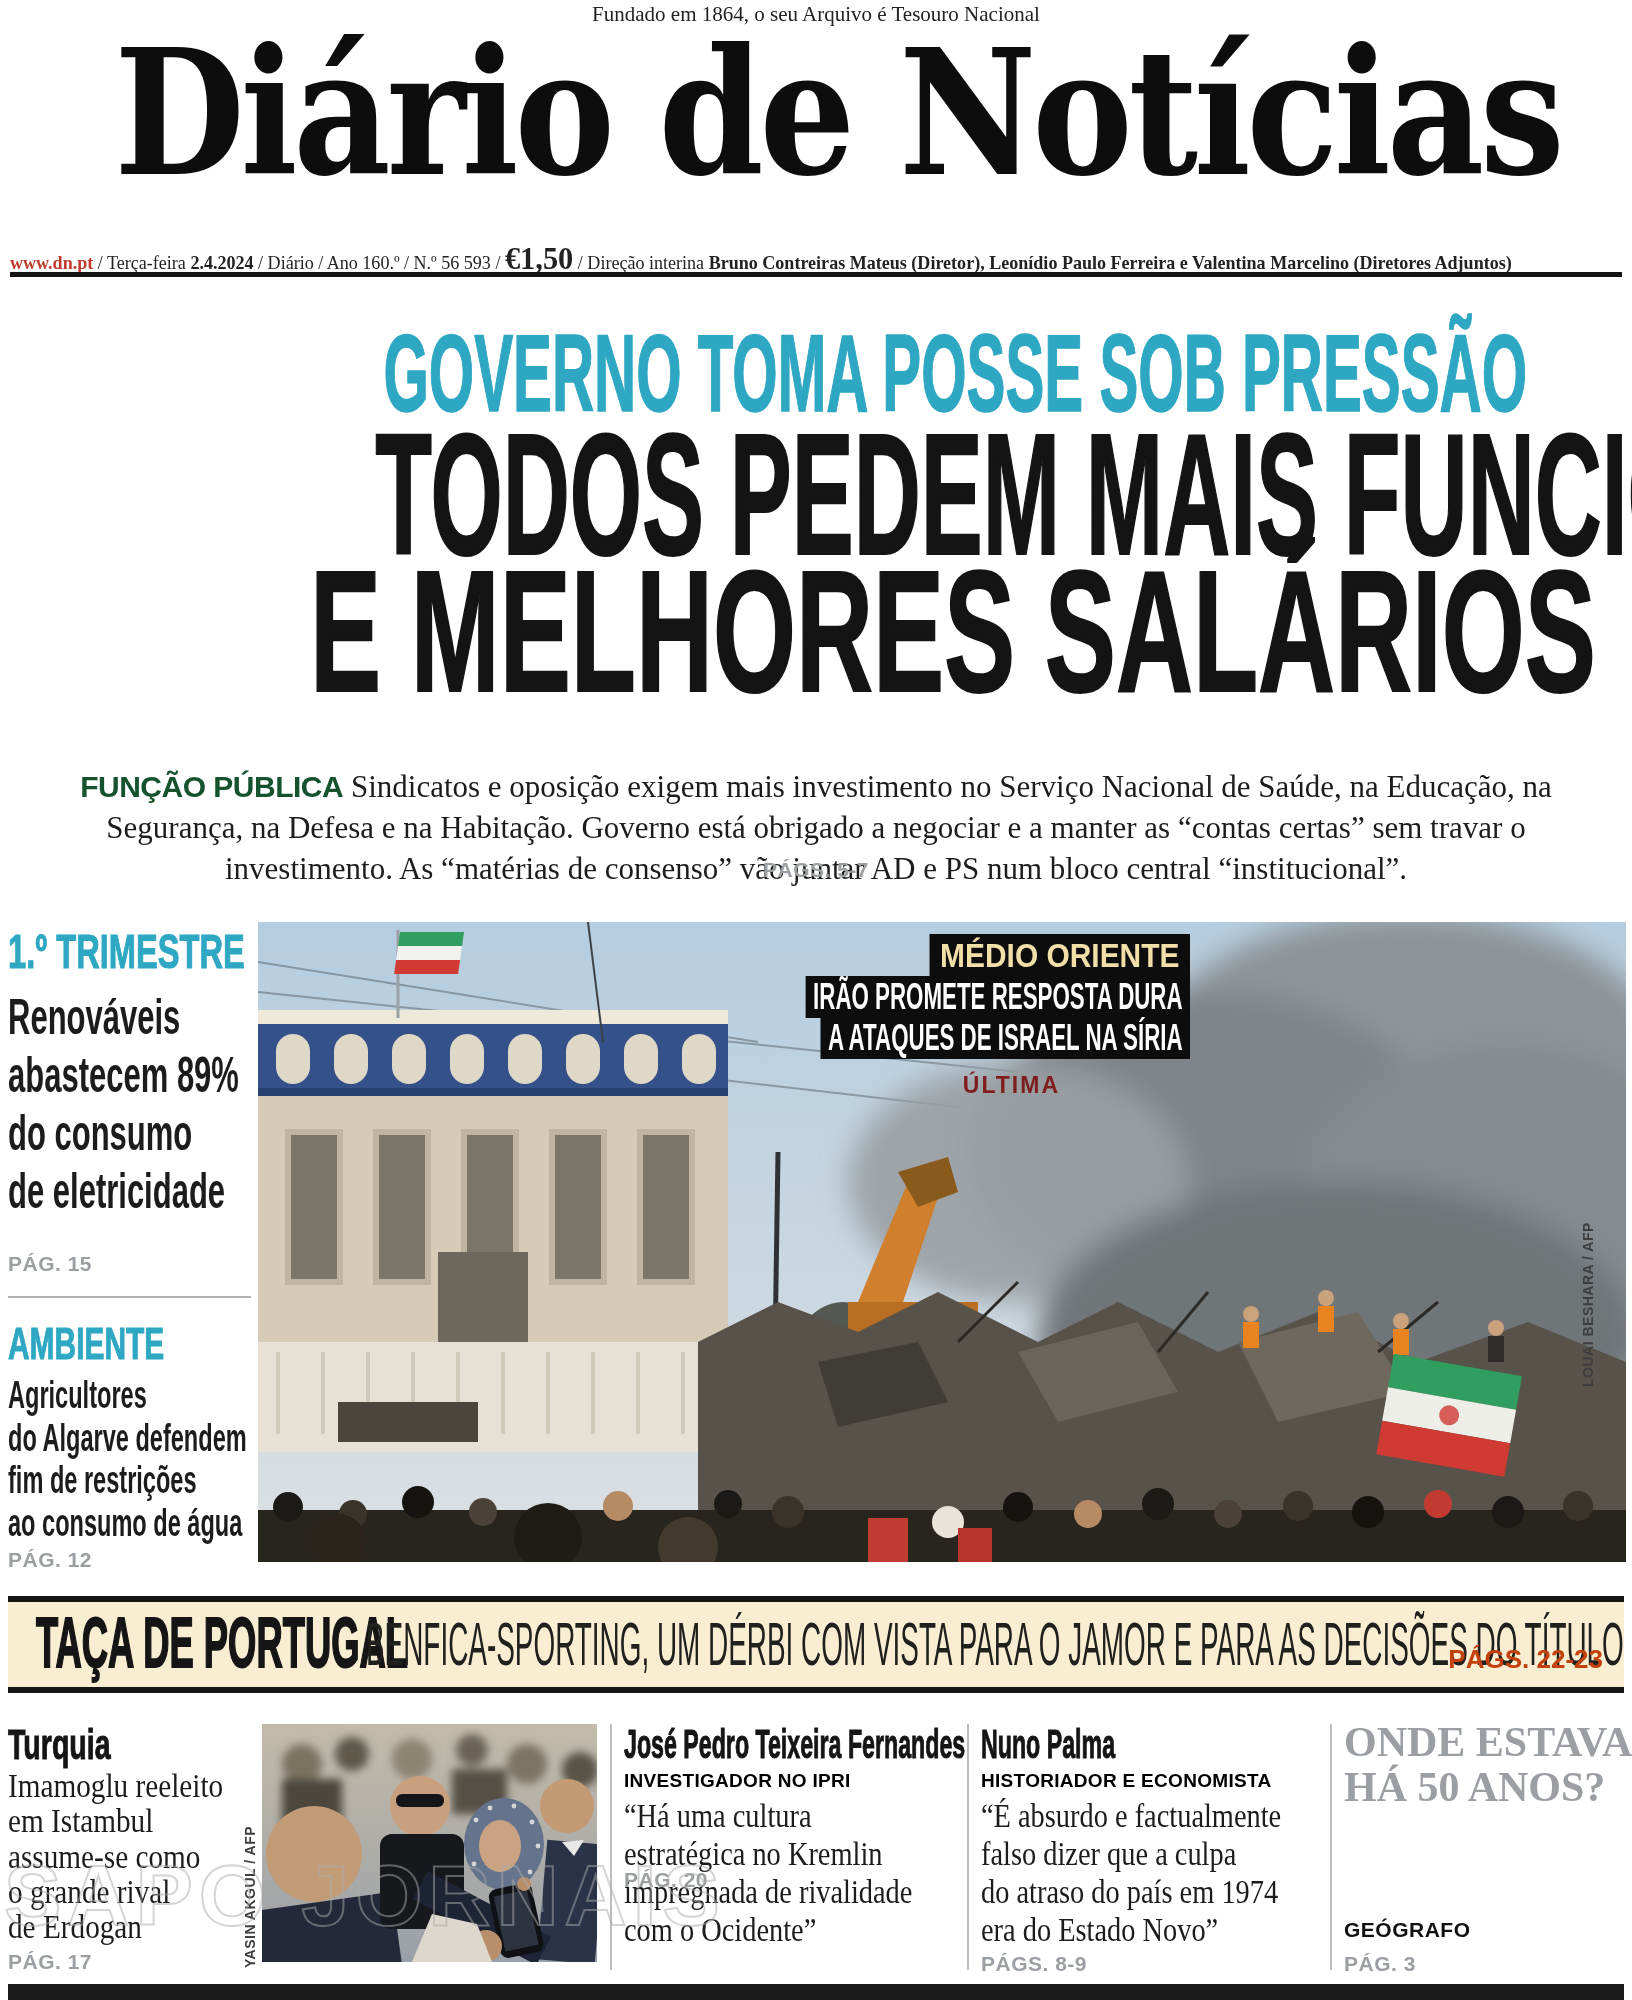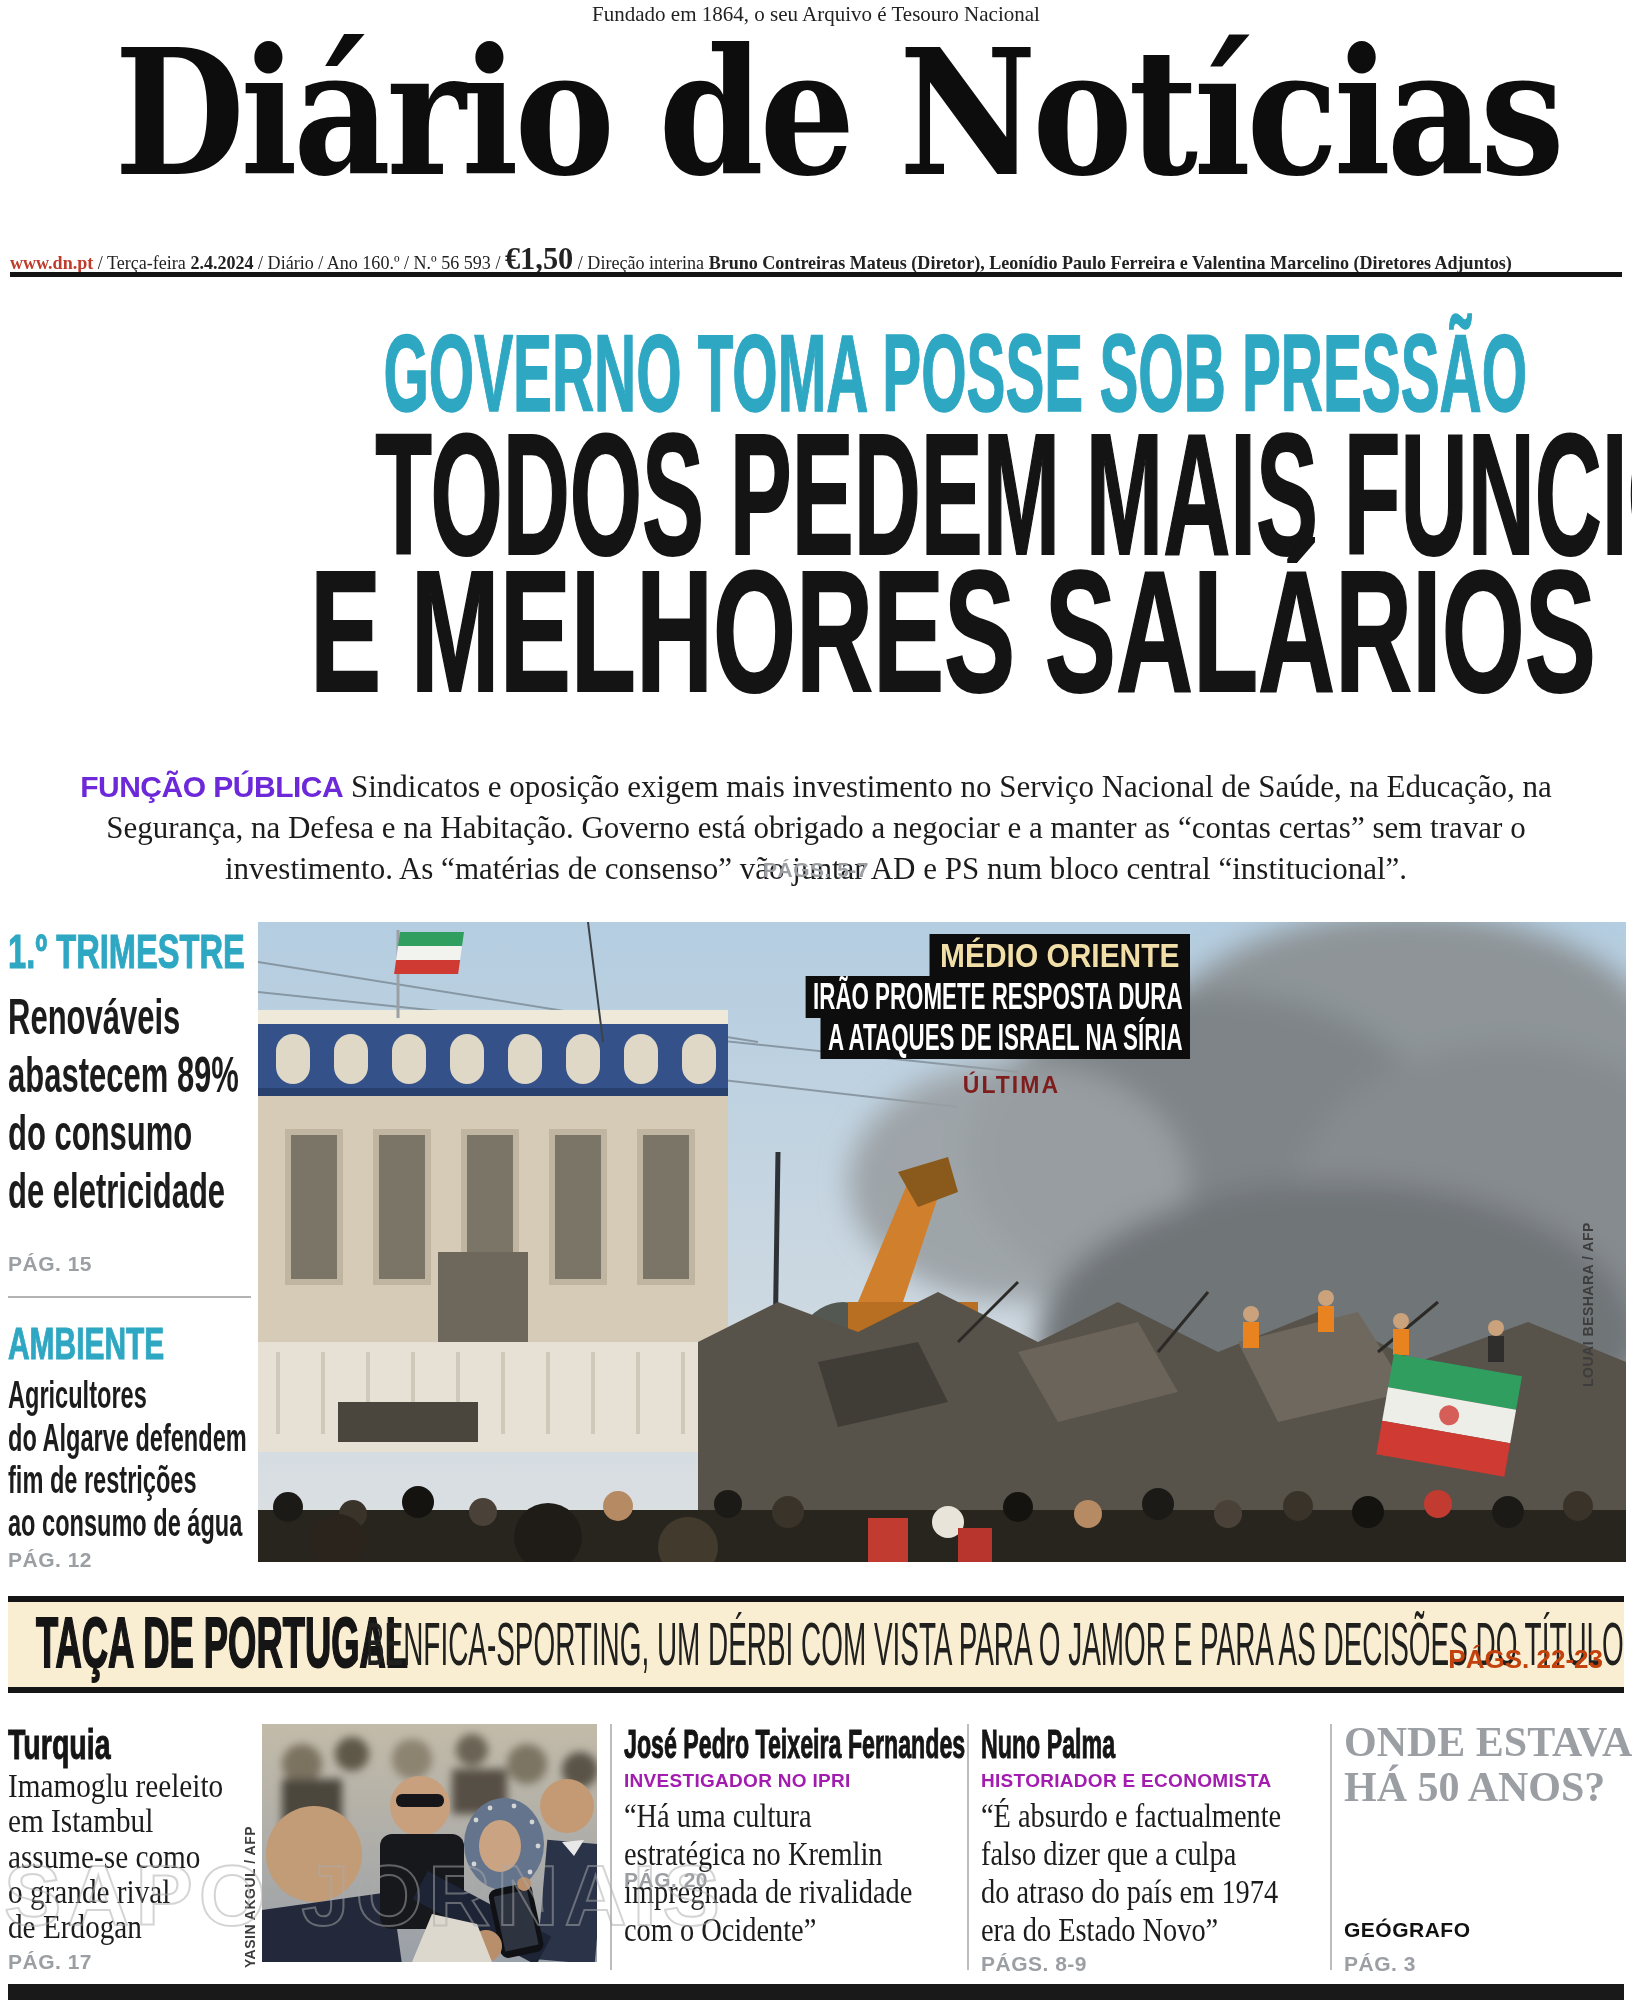--- a/index.html
+++ b/index.html
@@ -28,21 +28,21 @@
   .infoline b{font-weight:700;}
   .infoline .price{font:700 32px "Liberation Serif",serif;}
   .toprule{top:272px;left:10px;width:1612px;height:5px;background:#141414;}
   
   .kicker{top:318px;font:700 110px/1 "Liberation Sans",sans-serif;color:#2EA7C3;-webkit-text-stroke:1.5px #2EA7C3;}
   .hl{font:700 172px/1 "Liberation Sans",sans-serif;color:#141414;-webkit-text-stroke:2px #141414;}
   .hl1{top:408px;}
   .hl2{top:545px;transform:scaleX(.62);}
   .lede{top:736px;left:31px;width:1570px;text-align:center;
         font:400 31px/1.32 "Liberation Serif",serif;color:#1c1c1c;}
-  .lede-label{font:700 30px "Liberation Sans",sans-serif;color:#6d28d9;letter-spacing:-.5px;}
+  .lede-label{font:700 30px "Liberation Sans",sans-serif;color:#14532d;letter-spacing:-.5px;}
   .main-pages{top:858px;}
   
   .lkick{font:700 48px/1 "Liberation Sans",sans-serif;color:#2EA7C3;-webkit-text-stroke:1px #2EA7C3;}
   .lhead{font:700 50px/1.16 "Liberation Sans",sans-serif;color:#1c1c1c;}
   .lhead2{font:700 38px/1.12 "Liberation Sans",sans-serif;color:#1c1c1c;}
   .ldiv{left:8px;width:243px;height:2px;background:#b3b3b3;}
   
   .photo1{left:258px;top:922px;width:1368px;height:640px;}
   .photo1 svg{display:block;width:100%;height:100%;}
   .ov-label{position:absolute;right:436px;top:12px;background:#0d0d0d;color:#F2DFA8;
@@ -63,21 +63,21 @@
   .banner-label{position:absolute;left:28px;top:50%;font:700 70px "Liberation Sans",sans-serif;
                 color:#151515;-webkit-text-stroke:2px #151515;white-space:nowrap;
                 transform:translateY(-52%) scaleX(.52);transform-origin:left center;}
   .banner-head{position:absolute;left:358px;top:50%;font:400 62px "Liberation Sans",sans-serif;
                color:#20201e;white-space:nowrap;
                transform:translateY(-52%) scaleX(.45);transform-origin:left center;}
   .banner-pages{position:absolute;right:21px;bottom:12px;font:700 26px "Liberation Sans",sans-serif;
                 color:#c2410c;text-align:right;}
   
   .bname{font:700 40px/1 "Liberation Sans",sans-serif;color:#151515;-webkit-text-stroke:1px #151515;}
-  .brole{font:700 19px "Liberation Sans",sans-serif;color:#a21caf;letter-spacing:.3px;}
+  .brole{font:700 19px "Liberation Sans",sans-serif;color:#000000;letter-spacing:.3px;}
   .bquote{font:400 33px/1.15 "Liberation Serif",serif;color:#1c1c1c;}
   .bserif{font:400 34px/1.04 "Liberation Serif",serif;color:#1c1c1c;}
   .vdiv{width:2px;height:246px;background:#bdbdbd;top:1724px;}
   .fkick{font:700 42px/1.07 "Liberation Serif",serif;color:#9b9fa3;}
   .fname{font:700 42px/1.07 "Liberation Serif",serif;color:#2EA7C3;}
   .frole{font:700 21px "Liberation Sans",sans-serif;color:#111;letter-spacing:.5px;}
   .photo2{left:262px;top:1724px;width:335px;height:238px;}
   .photo2 svg{display:block;width:100%;height:100%;}
   .watermark{left:4px;top:1846px;font:700 86px "Liberation Sans",sans-serif;letter-spacing:6px;
              color:rgba(255,255,255,0);-webkit-text-stroke:2px #ababab;opacity:.5;z-index:6;

